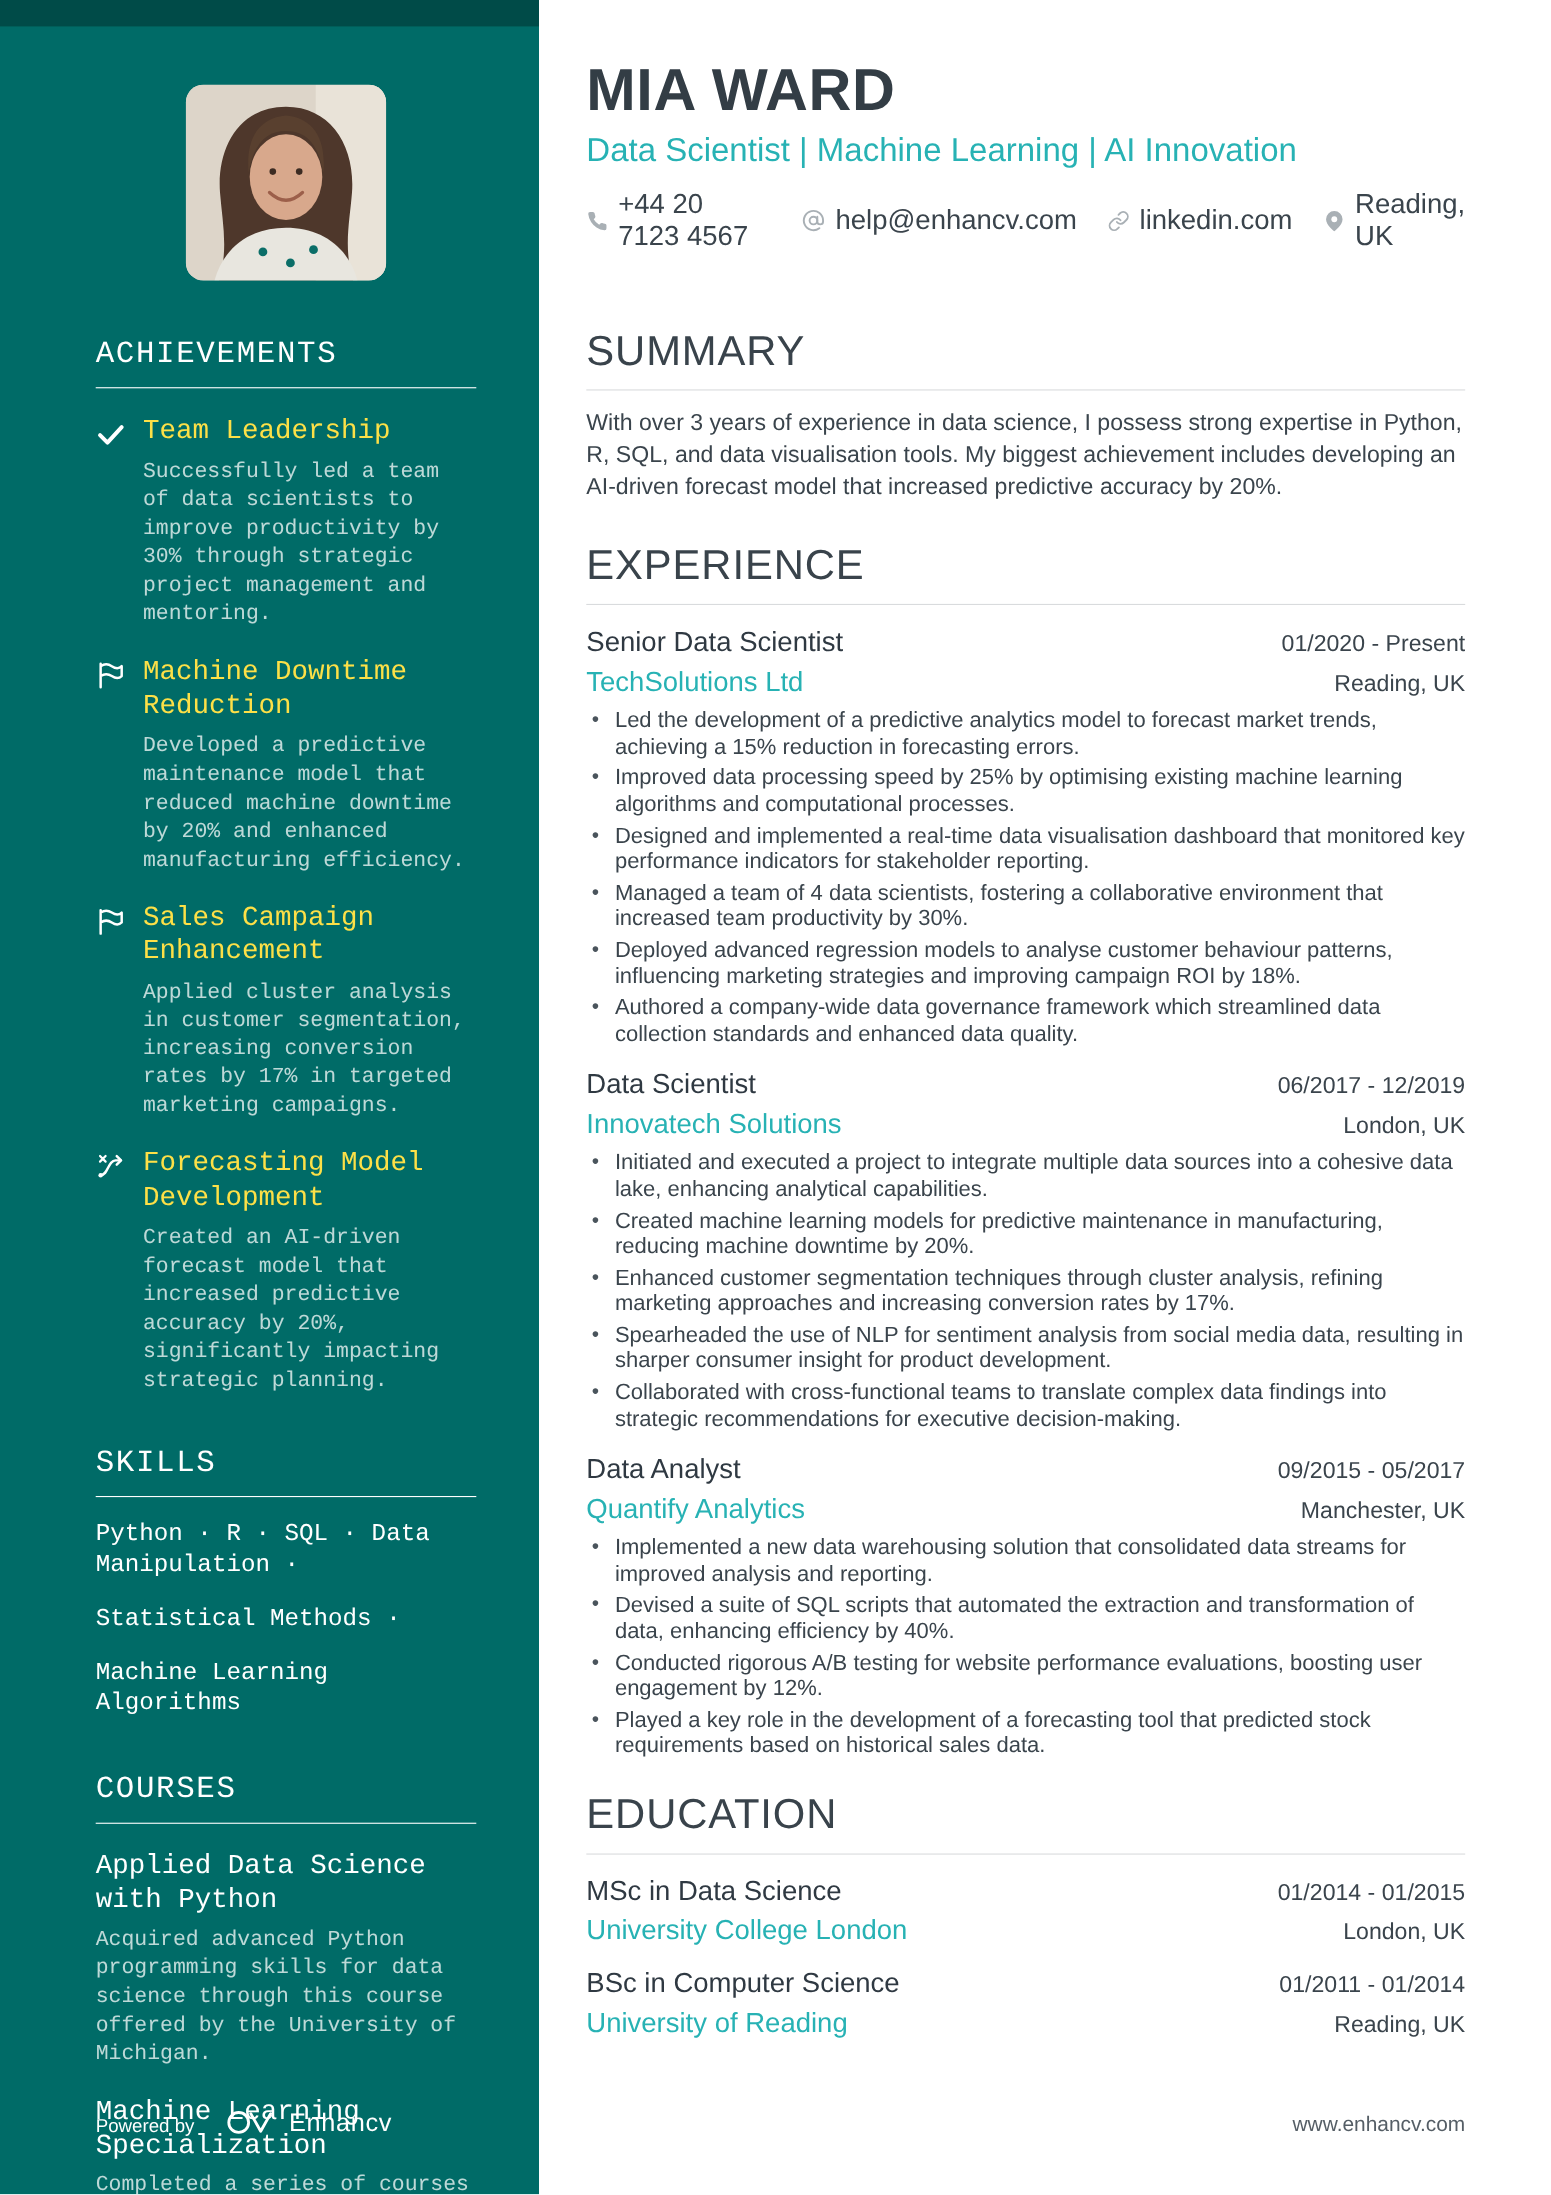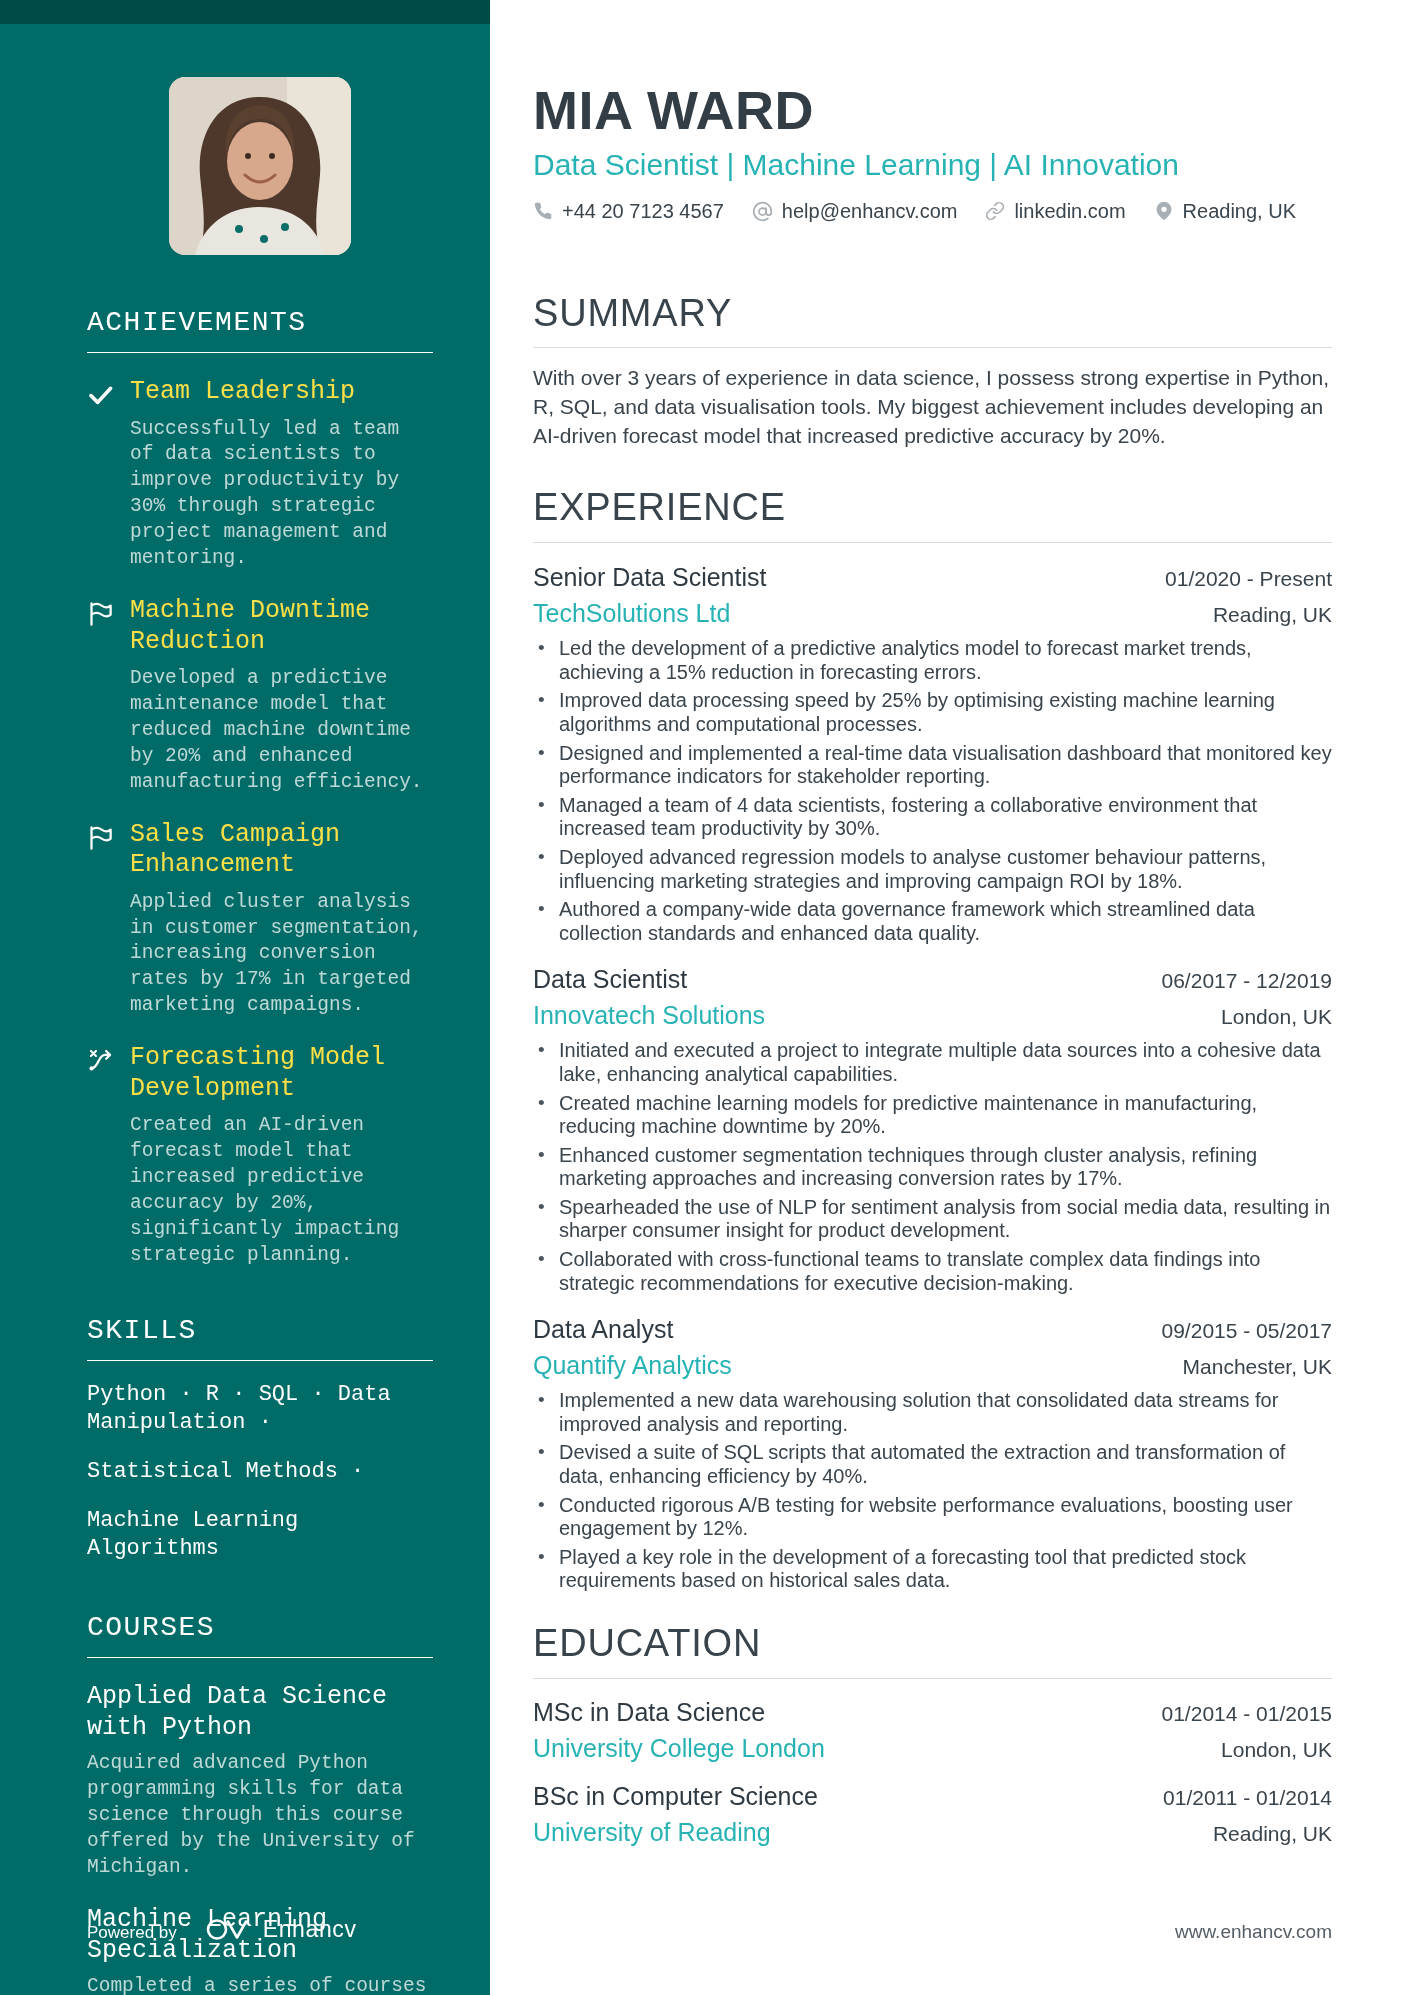--- a/index.html
+++ b/index.html
@@ -23,24 +23,24 @@
   .courses h2 { margin-top:48px; }
   .course { margin-top:23px; }
   .course-title { font-size:25px; line-height:1.25; color:#ffffff; }
   .course-desc { margin-top:8px; font-size:19.5px; line-height:1.33; color:rgba(255,255,255,0.74); }
   .side-footer { position:absolute; left:87px; bottom:52px; display:flex; align-items:flex-end; }
   .powered { font-size:17px; color:#ffffff; }
   .logo { margin-left:28px; display:flex; align-items:center; }
   .brand { margin-left:12px; font-size:23px; letter-spacing:0.6px; color:#ffffff; }
 
   
-  .main { margin-left:490px; padding:82px 78px 0 43px; color:#3A444C; }
+  .main { margin-left:490px; padding:54px 78px 0 43px; color:#3A444C; }
   .name { font-size:54px; font-weight:bold; color:#333D45; letter-spacing:0.5px; line-height:1.05; }
   .tagline { margin-top:9px; font-size:30px; color:#27B2B4; }
-  .contacts { display:flex; align-items:center; gap:28px; margin-top:18px; font-size:20px; color:#3A444C; }
+  .contacts { display:flex; align-items:center; gap:28px; margin-top:18px; font-size:25px; color:#3A444C; }
   .contact { display:flex; align-items:center; gap:9px; }
   .contact svg { display:block; }
   h2.main-h { font-size:38px; font-weight:400; color:#39434B; letter-spacing:0.8px; padding-bottom:13px; border-bottom:1.5px solid #D9DBDD; line-height:1.1; }
   .summary h2 { margin-top:70px; }
   .summary p { margin-top:16px; font-size:21px; line-height:1.38; color:#3A444C; }
   .experience h2 { margin-top:36px; }
   .job { margin-top:20px; }
   .row { display:flex; justify-content:space-between; align-items:baseline; }
   .role { font-size:25px; color:#2F3942; font-weight:400; }
   .dates { font-size:21px; color:#3A444C; white-space:nowrap; }

